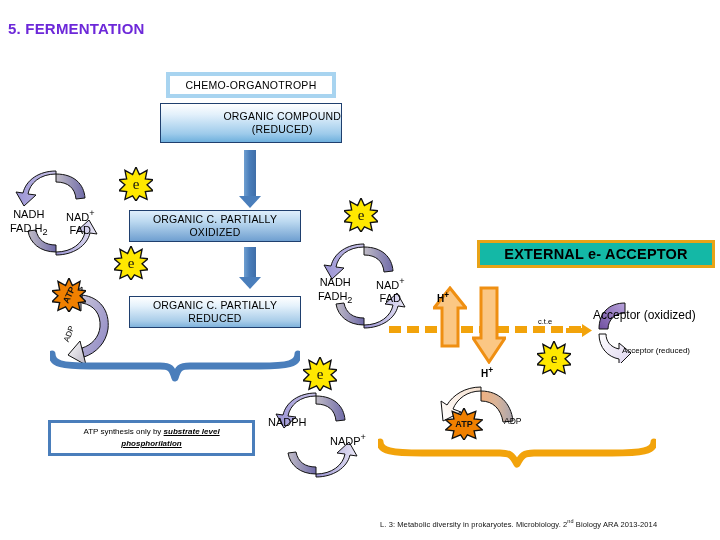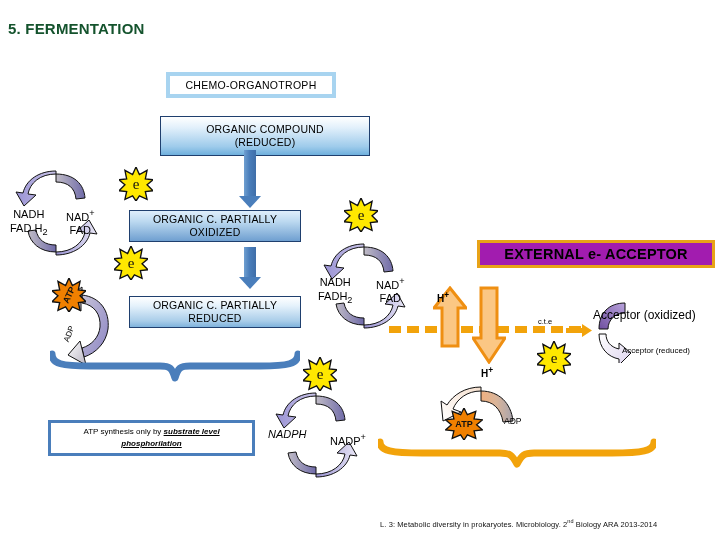--- a/index.html
+++ b/index.html
@@ -9,50 +9,50 @@
     font-family: "Liberation Sans", sans-serif;
     overflow: hidden;
   }
   #slide { position: relative; width: 720px; height: 540px; background:#fff; }
 
   .abs { position: absolute; }
 
   
   #slide-title {
     left: 8px; top: 20px;
-    font-size: 15px; font-weight: bold; color: #14532d;
+    font-size: 15px; font-weight: bold; color: #6d28d9;
     letter-spacing: 0.2px;
   }
 
   
   .box-chemo {
     left: 166px; top: 72px; width: 170px; height: 26px;
     border: 4px solid #a8d4f0;
     background: #ffffff;
     display: flex; align-items: center; justify-content: center;
     font-size: 10.5px; color: #000; letter-spacing: .3px;
   }
   .box-grad {
     border: 1px solid #1f3f6e;
     background: linear-gradient(to bottom, #ffffff 0%, #e2f0fb 28%, #9ecbeb 78%, #6fb0dd 100%);
     display: flex; align-items: center; justify-content: center;
     text-align: center;
     font-size: 10.5px; color: #000; line-height: 1.25; letter-spacing: .2px;
   }
-  .box-organic-compound { left: 160px; top: 116px; width: 210px; height: 40px; }
+  .box-organic-compound { left: 160px; top: 103px; width: 182px; height: 40px; justify-content: flex-end; }
   .box-partially-oxidized { left: 129px; top: 210px; width: 172px; height: 32px;
     background: linear-gradient(to bottom, #dfeefb 0%, #bcd9f0 35%, #6f9fd0 100%); }
   .box-partially-reduced { left: 129px; top: 296px; width: 172px; height: 32px;
     background: linear-gradient(to bottom, #ffffff 0%, #e4f1fb 30%, #a9cde9 80%, #7fb3dc 100%); }
 
   
   .box-ext-acceptor {
     left: 477px; top: 240px; width: 238px; height: 28px;
     border: 3px solid #e8a317;
-    background: #a21caf;
+    background: #14b8a6;
     display: flex; align-items: center; justify-content: center;
     font-size: 14.5px; font-weight: bold; color: #000; letter-spacing: .2px;
   }
 
   
   .box-fermentation {
     left: 84px; top: 386px; width: 142px; height: 22px;
     background: #4a7ebb;
     display:flex; align-items:center; justify-content:center;
     font-size: 11px; font-weight: bold; color: #111; letter-spacing: .4px;
@@ -131,21 +131,21 @@
     position:absolute; font-size: 11px; color:#000; text-align:center; line-height:1.25;
     white-space: nowrap;
   }
   #cycle-left { left: 14px; top: 168px; }
   #cycle-left-lbl-a { left: 10px; top: 208px; }
   #cycle-left-lbl-b { left: 66px; top: 208px; }
   #cycle-right-nad { left: 322px; top: 241px; }
   #cycle-right-lbl-a { left: 318px; top: 276px; }
   #cycle-right-lbl-b { left: 376px; top: 276px; }
   #cycle-nadp { left: 274px; top: 390px; }
-  #cycle-nadp-lbl-a { left: 268px; top: 428px; font-style: italic; }
+  #cycle-nadp-lbl-a { left: 268px; top: 416px; }
   #cycle-nadp-lbl-b { left: 330px; top: 432px; }
 
   
   #cycle-atp-left { left: 48px; top: 285px; width: 66px; height: 78px; }
   #adp-left-lbl { left: 62px; top: 340px; font-size: 8px; transform: rotate(-70deg); transform-origin: left top; }
   #cycle-atp-right { left: 437px; top: 385px; width: 86px; height: 46px; }
   #adp-right-lbl { left: 504px; top: 416px; font-size: 8.5px; }
 
   
   #cycle-acceptor { left: 593px; top: 301px; width: 38px; height: 62px; }

